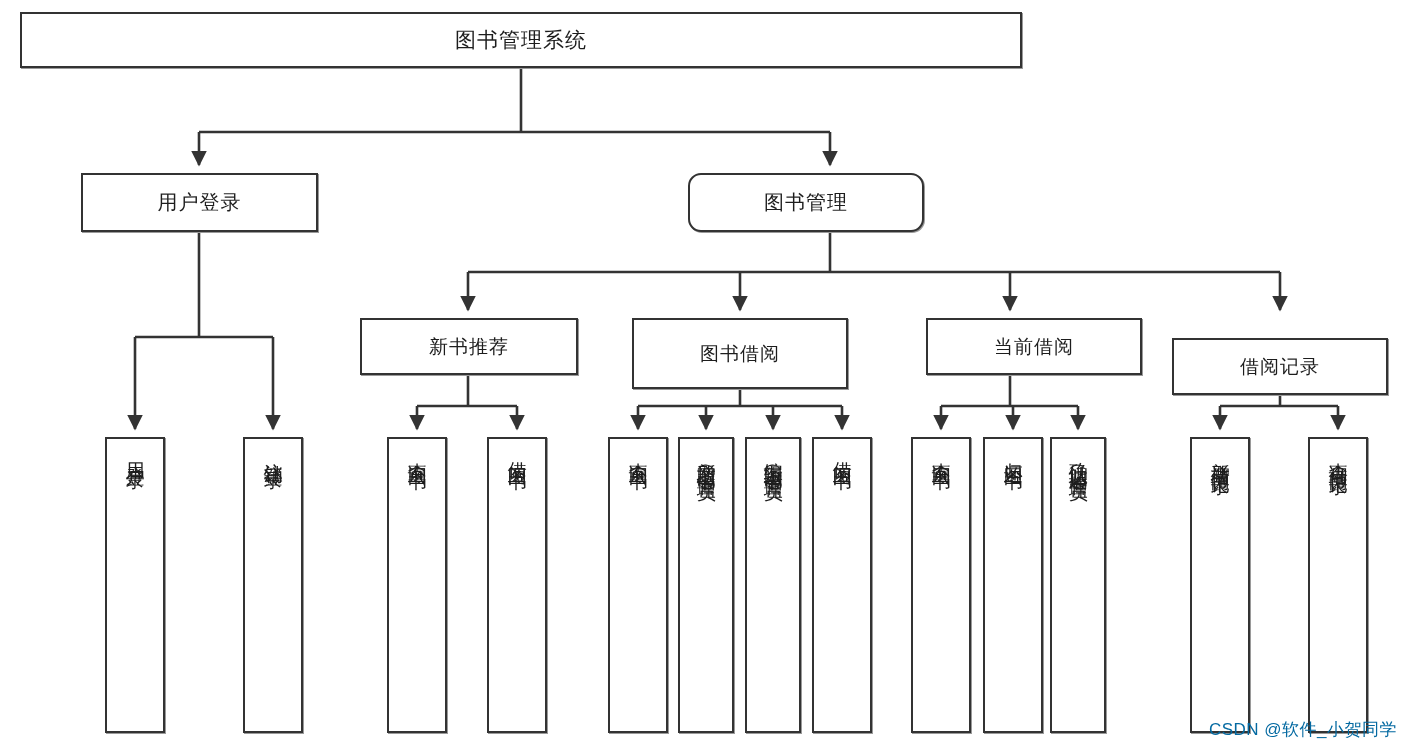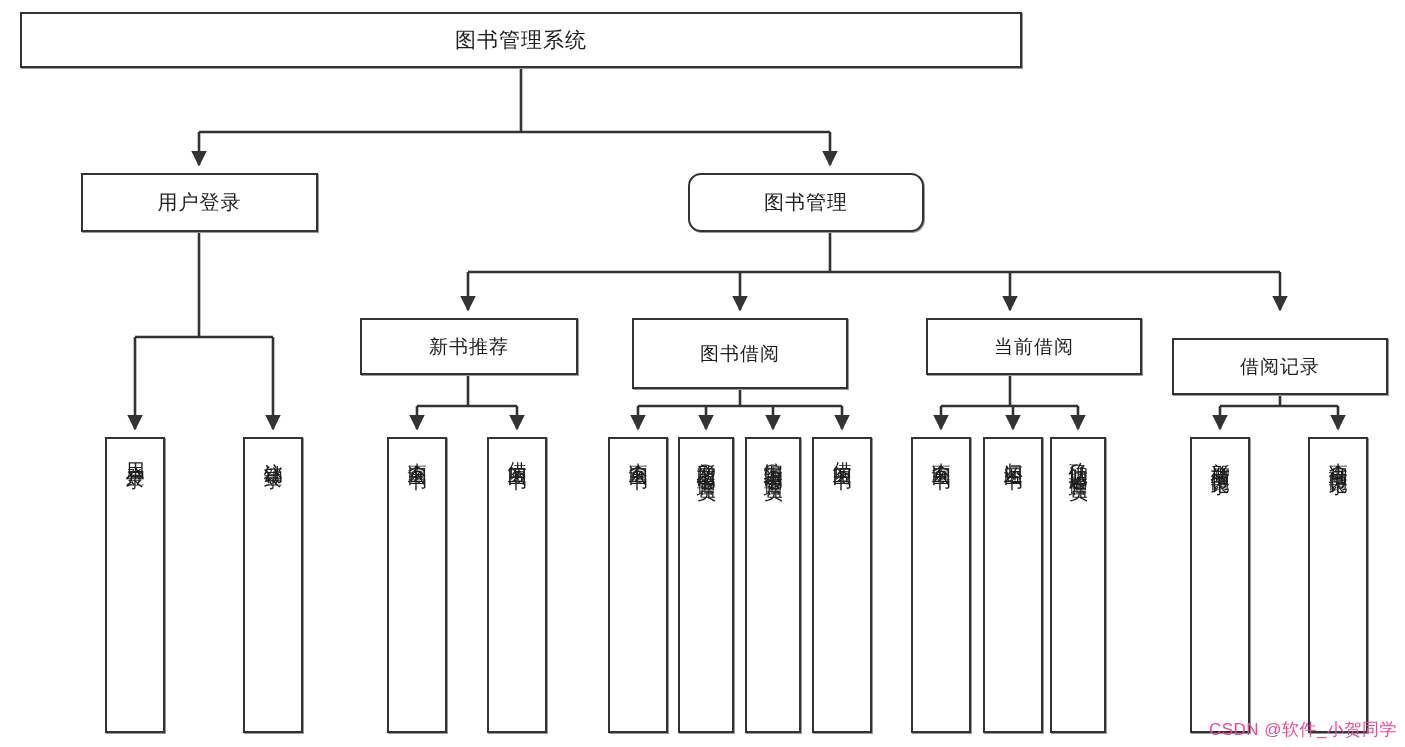--- a/index.html
+++ b/index.html
@@ -63,21 +63,21 @@
     text-orientation: upright;
     line-height: 1.08;
     white-space: nowrap;
     letter-spacing: 3px;
   }
   .watermark {
     position: absolute;
     right: 8px;
     bottom: 6px;
     font-size: 17px;
-    color: #ec4899;
+    color: #0369a1;
     letter-spacing: 0.5px;
     z-index: 3;
     white-space: nowrap;
   }
 </style>
 </head>
 <body>
 
 <div id="canvas">
 

